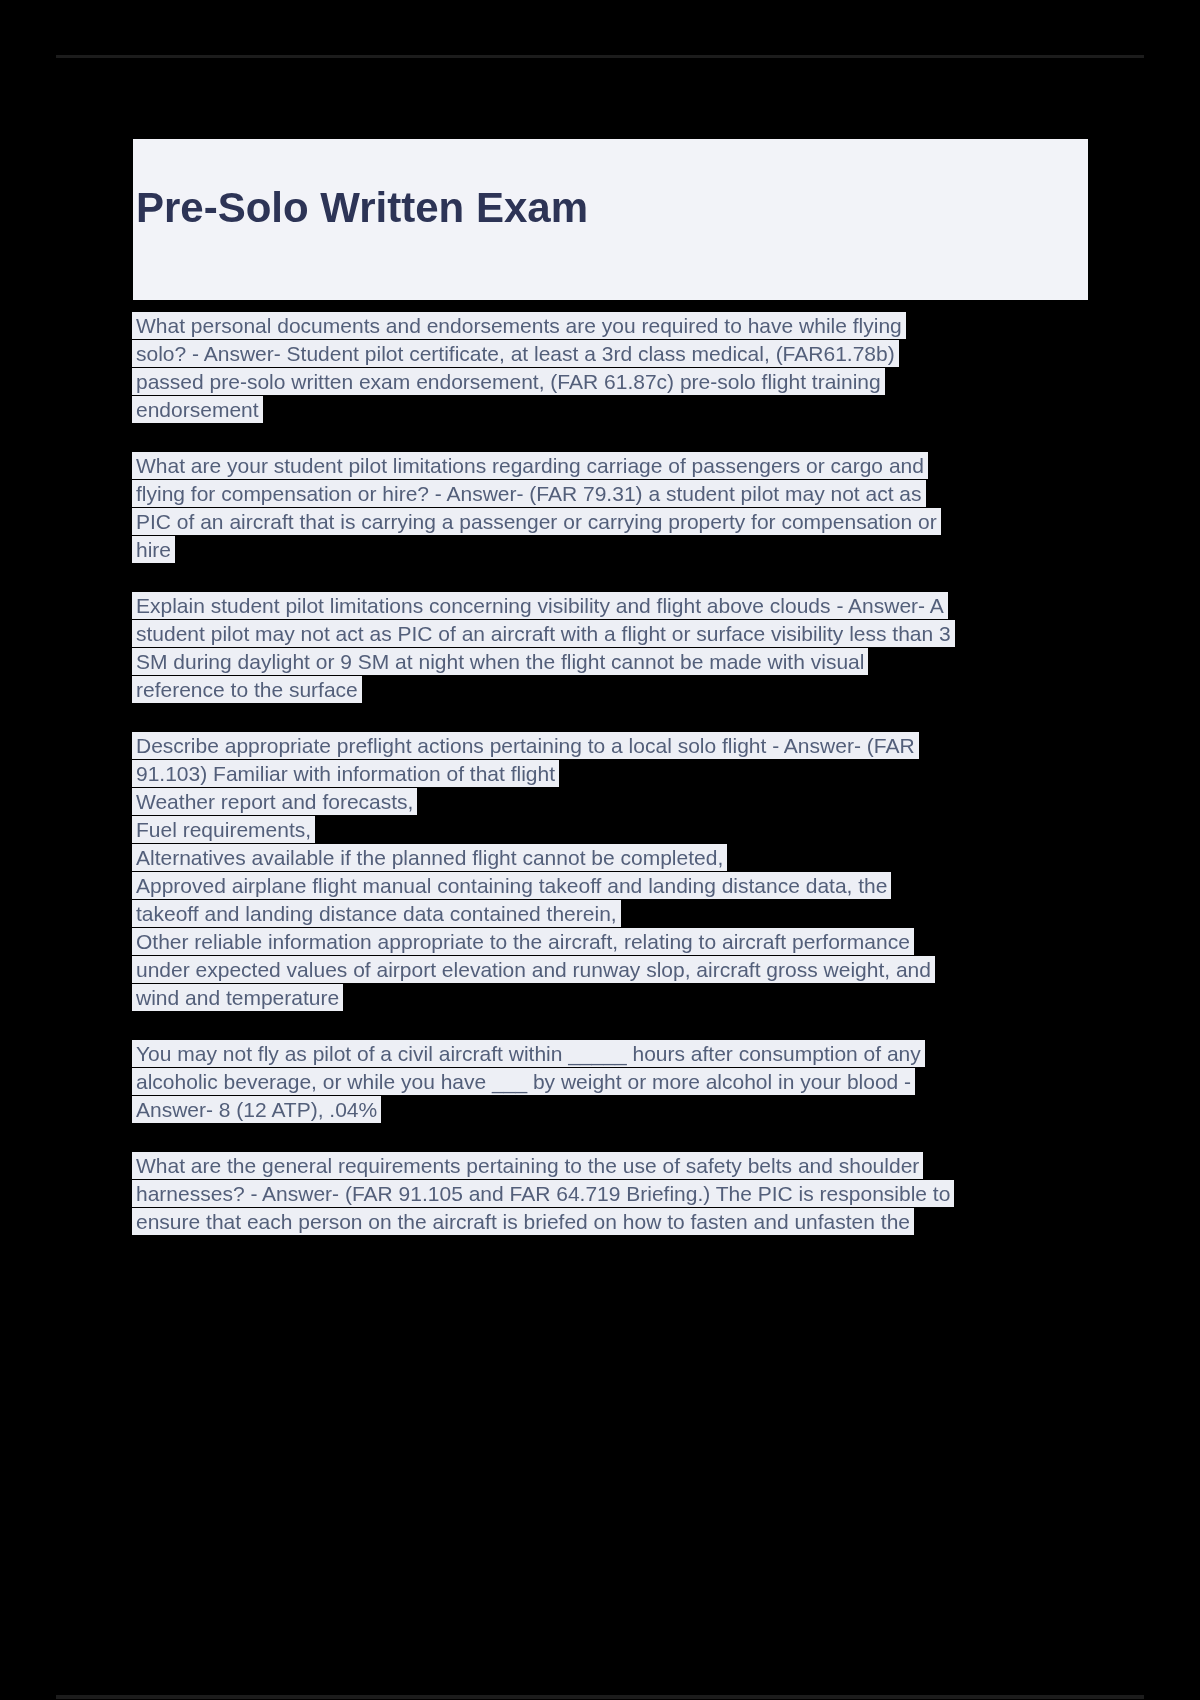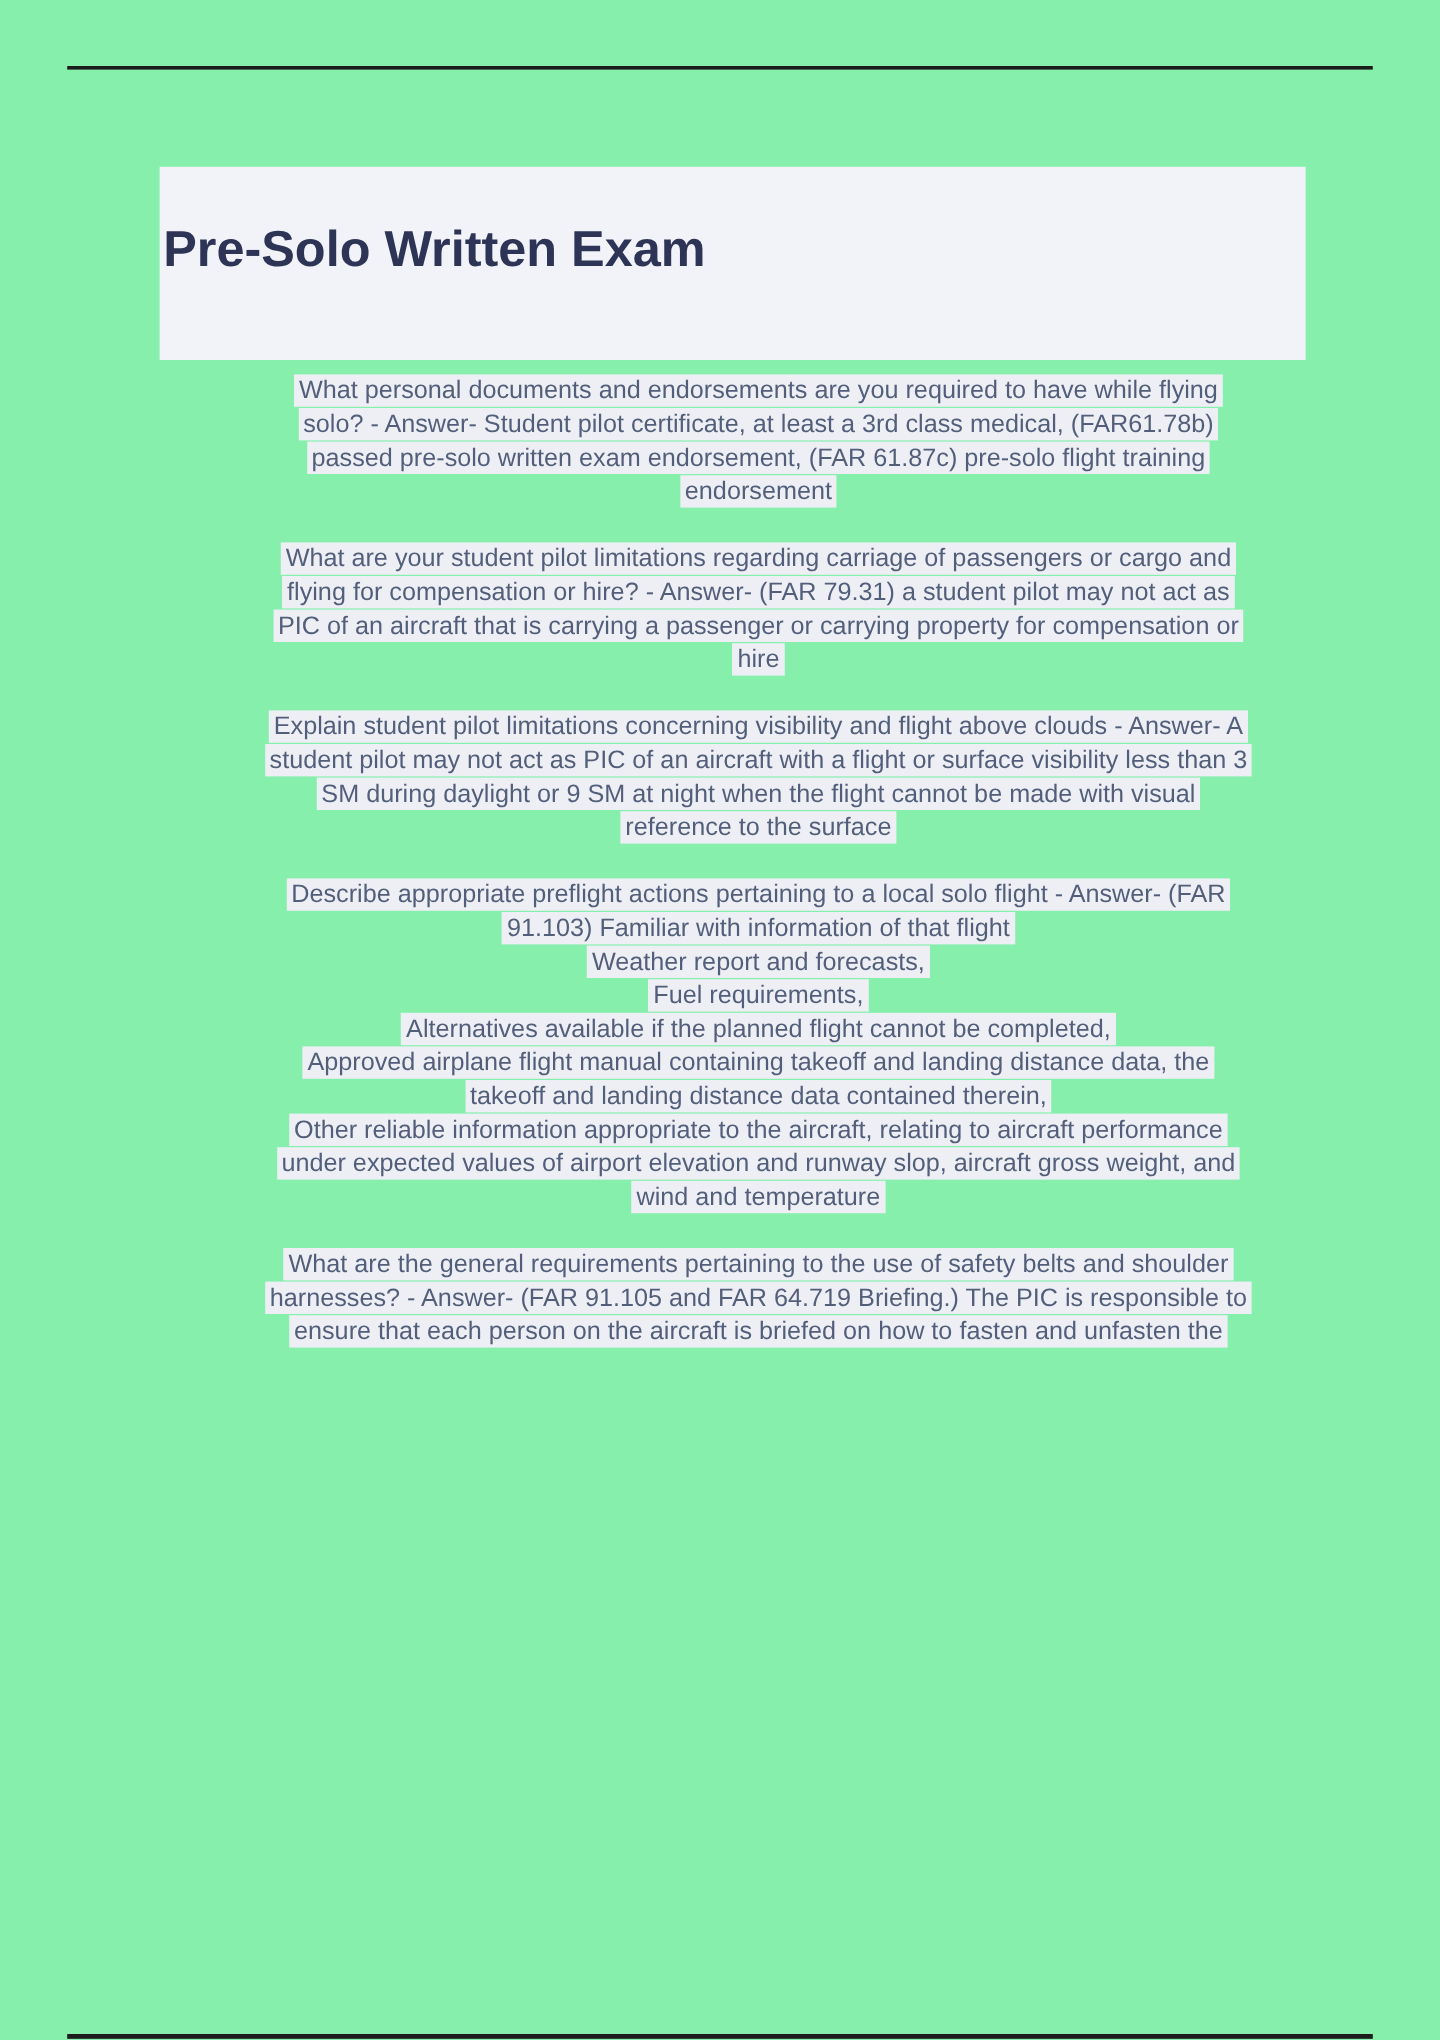--- a/index.html
+++ b/index.html
@@ -10,21 +10,21 @@
   body {
     width: 1200px;
     height: 1700px;
     position: relative;
     overflow: hidden;
     font-family: "Liberation Sans", sans-serif;
   }
   .page {
     position: absolute;
     inset: 0;
-    background: #86efac;
+    background: #000000;
   }
   .rule {
     position: absolute;
     left: 56px;
     width: 1088px;
     background: #1c1c1c;
   }
   .rule-top { top: 55px; height: 3px; }
   .rule-bottom { top: 1695px; height: 4px; }
   .title-block {
@@ -48,21 +48,20 @@
     position: absolute;
     left: 132px;
     top: 312px;
     width: 1000px;
     font-size: 21px;
     line-height: 28px;
     color: #535f7a;
   }
   .content p {
     margin: 0 0 28px 0;
-    text-align: center;
   }
   .hl {
     background: #edeff5;
     white-space: pre-line;
     padding: 2px 4px;
     box-decoration-break: clone;
     -webkit-box-decoration-break: clone;
   }
 </style>
 </head>
@@ -92,20 +91,23 @@
     <p><span class="hl">Describe appropriate preflight actions pertaining to a local solo flight - Answer- (FAR
 91.103) Familiar with information of that flight
 Weather report and forecasts,
 Fuel requirements,
 Alternatives available if the planned flight cannot be completed,
 Approved airplane flight manual containing takeoff and landing distance data, the
 takeoff and landing distance data contained therein,
 Other reliable information appropriate to the aircraft, relating to aircraft performance
 under expected values of airport elevation and runway slop, aircraft gross weight, and
 wind and temperature</span></p>
+    <p><span class="hl">You may not fly as pilot of a civil aircraft within _____ hours after consumption of any
+alcoholic beverage, or while you have ___ by weight or more alcohol in your blood -
+Answer- 8 (12 ATP), .04%</span></p>
     <p><span class="hl">What are the general requirements pertaining to the use of safety belts and shoulder
 harnesses? - Answer- (FAR 91.105 and FAR 64.719 Briefing.) The PIC is responsible to
 ensure that each person on the aircraft is briefed on how to fasten and unfasten the</span></p>
   </div>
 
   <div class="rule rule-bottom"></div>
 
 </div>
 
 </body></html>

